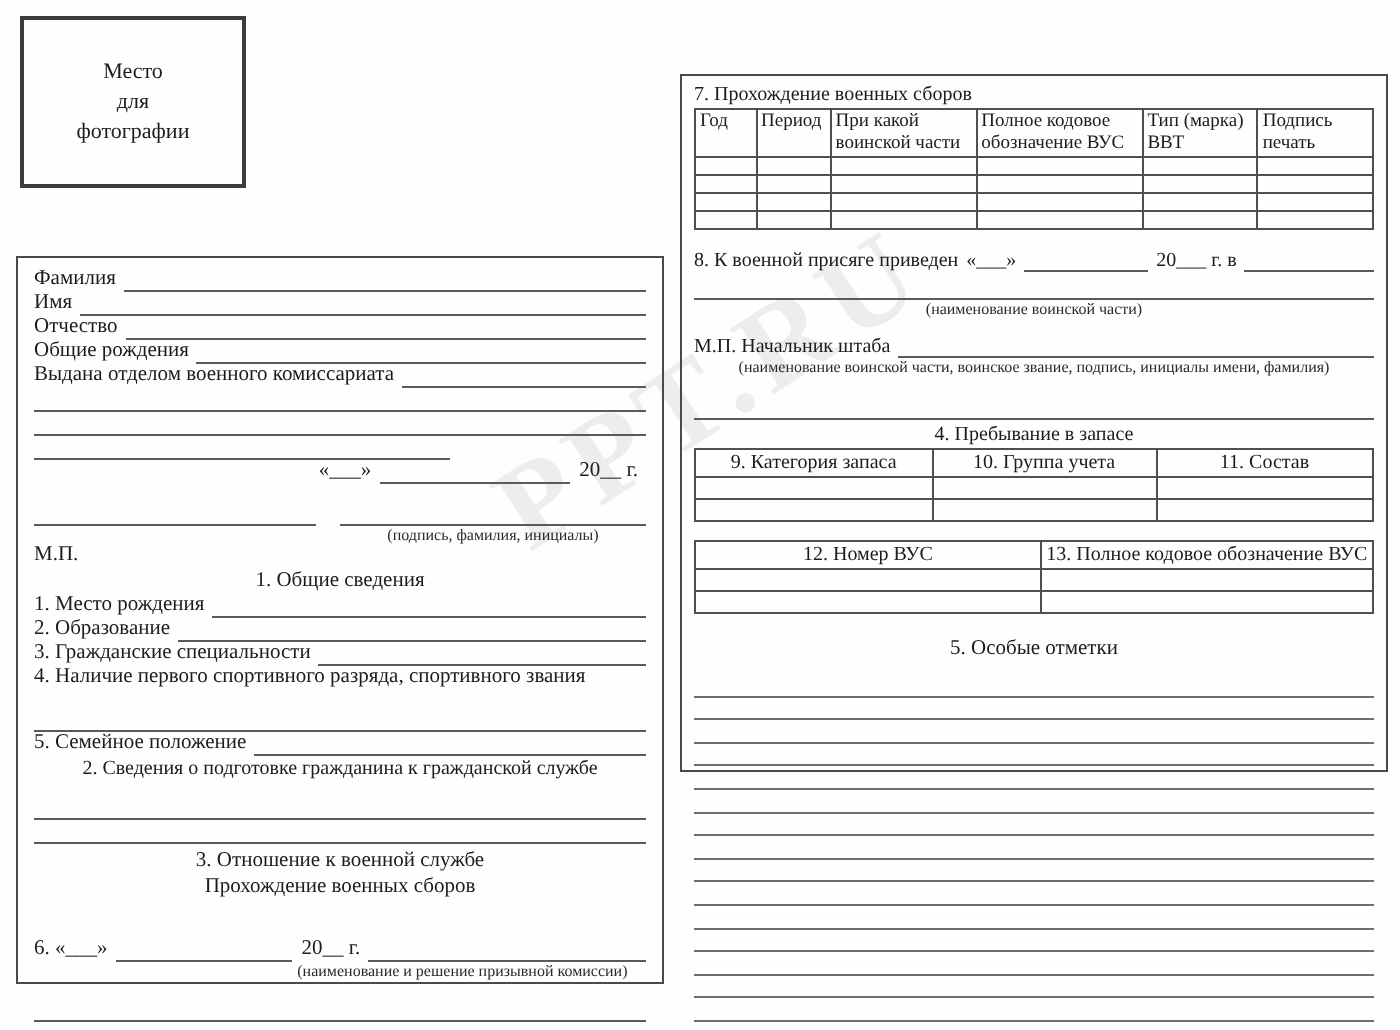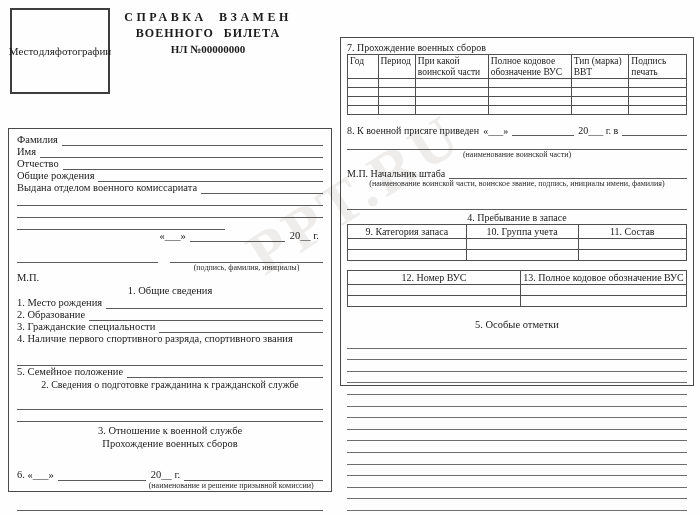--- a/index.html
+++ b/index.html
@@ -15,22 +15,22 @@
   }
   .watermark {
     position:absolute; left:175px; top:160px; width:360px;
     transform:rotate(-33deg);
     font-size:60px; font-weight:bold; letter-spacing:5px;
     color:#b9b2ac; opacity:.22; z-index:0; text-align:center;
     pointer-events:none;
   }
   
   .photo-box {
-    position:absolute; left:10px; top:8px; width:100px; height:86px;
-    border:2px solid #3d3d3d; display:flex; flex-direction:row;
+    position:absolute; left:10px; top:8px; width:113px; height:86px;
+    border:2px solid #3d3d3d; display:flex; flex-direction:column;
     align-items:center; justify-content:center; text-align:center;
     font-size:11px; line-height:15px; z-index:1;
   }
   .title-block {
     position:absolute; left:103px; top:10px; width:210px;
     text-align:center; font-weight:bold; z-index:1;
   }
   .title-l1 { font-size:12px; letter-spacing:3.5px; word-spacing:6px; }
   .title-l2 { font-size:12px; letter-spacing:1px; word-spacing:6px; margin-top:1px; }
   .title-l3 { font-size:11px; margin-top:2px; }
@@ -68,25 +68,20 @@
 <body>
 
 <div class="page">
 
   <div class="watermark">PPT.RU</div>
 
   <div class="photo-box">
     <span>Место</span>
     <span>для</span>
     <span>фотографии</span>
-  </div>
-  <div class="title-block">
-    <div class="title-l1">СПРАВКА ВЗАМЕН</div>
-    <div class="title-l2">ВОЕННОГО БИЛЕТА</div>
-    <div class="title-l3">НЛ №00000000</div>
   </div>
 
   <div class="left-box">
 
     <div class="fline">
       <span class="fl">Фамилия</span>
       <span class="u"></span>
     </div>
     <div class="fline">
       <span class="fl">Имя</span>

